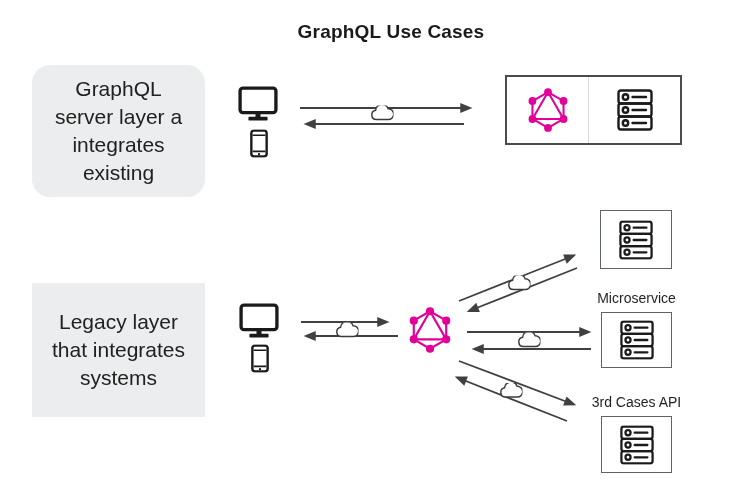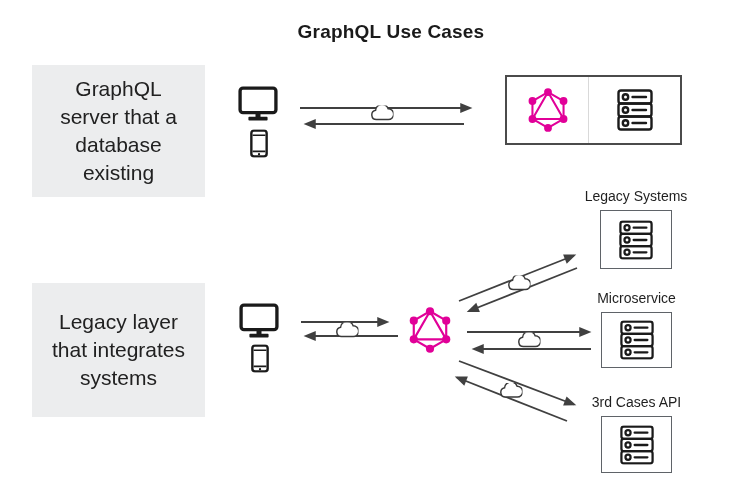--- a/index.html
+++ b/index.html
@@ -98,25 +98,25 @@
     <symbol id="sym-cloud" viewBox="0 0 24 16">
       <path class="cloud-shape" d="M18.6,14.6 H6.2 a4.9,4.9 0 0 1 -0.9,-9.7 a6.8,6.8 0 0 1 13.1,-1.6 a5.5,5.5 0 0 1 0.2,11.3 z"></path>
     </symbol>
   </defs>
 </svg>
 
 <div class="canvas">
 
   <h1 class="title">GraphQL Use Cases</h1>
 
-  <div class="label-box" style="left:32px;top:65px;width:173px;height:132px;">
+  <div class="label-box" style="left:32px;top:65px;width:173px;height:132px;border-radius:18px;">
     <div>
       <span class="ln">GraphQL</span>
-      <span class="ln">server that a</span>
-      <span class="ln">database</span>
+      <span class="ln">server layer a</span>
+      <span class="ln">integrates</span>
       <span class="ln">existing</span>
     </div>
   </div>
 
   <div class="label-box" style="left:32px;top:283px;width:173px;height:134px;">
     <div>
       <span class="ln">Legacy layer</span>
       <span class="ln">that integrates</span>
       <span class="ln">systems</span>
     </div>
@@ -176,21 +176,20 @@
           <use href="#sym-server"></use>
         </svg>
     </div>
   </div>
 
   <svg class="svg-abs" style="left:406px;top:306px" width="48" height="48" viewBox="0 0 100 100">
       <use href="#sym-graphql"></use>
     </svg>
 
   <div class="target" style="left:600px;top:210px;width:72px;height:59px;">
-    <div class="target-label">Legacy Systems</div>
     <div class="target-box">
       <svg width="34" height="40" viewBox="0 0 36 42">
           <use href="#sym-server"></use>
         </svg>
     </div>
   </div>
 
   <div class="target" style="left:601px;top:312px;width:71px;height:56px;border-radius:12px;">
     <div class="target-label">Microservice</div>
     <div class="target-box">

